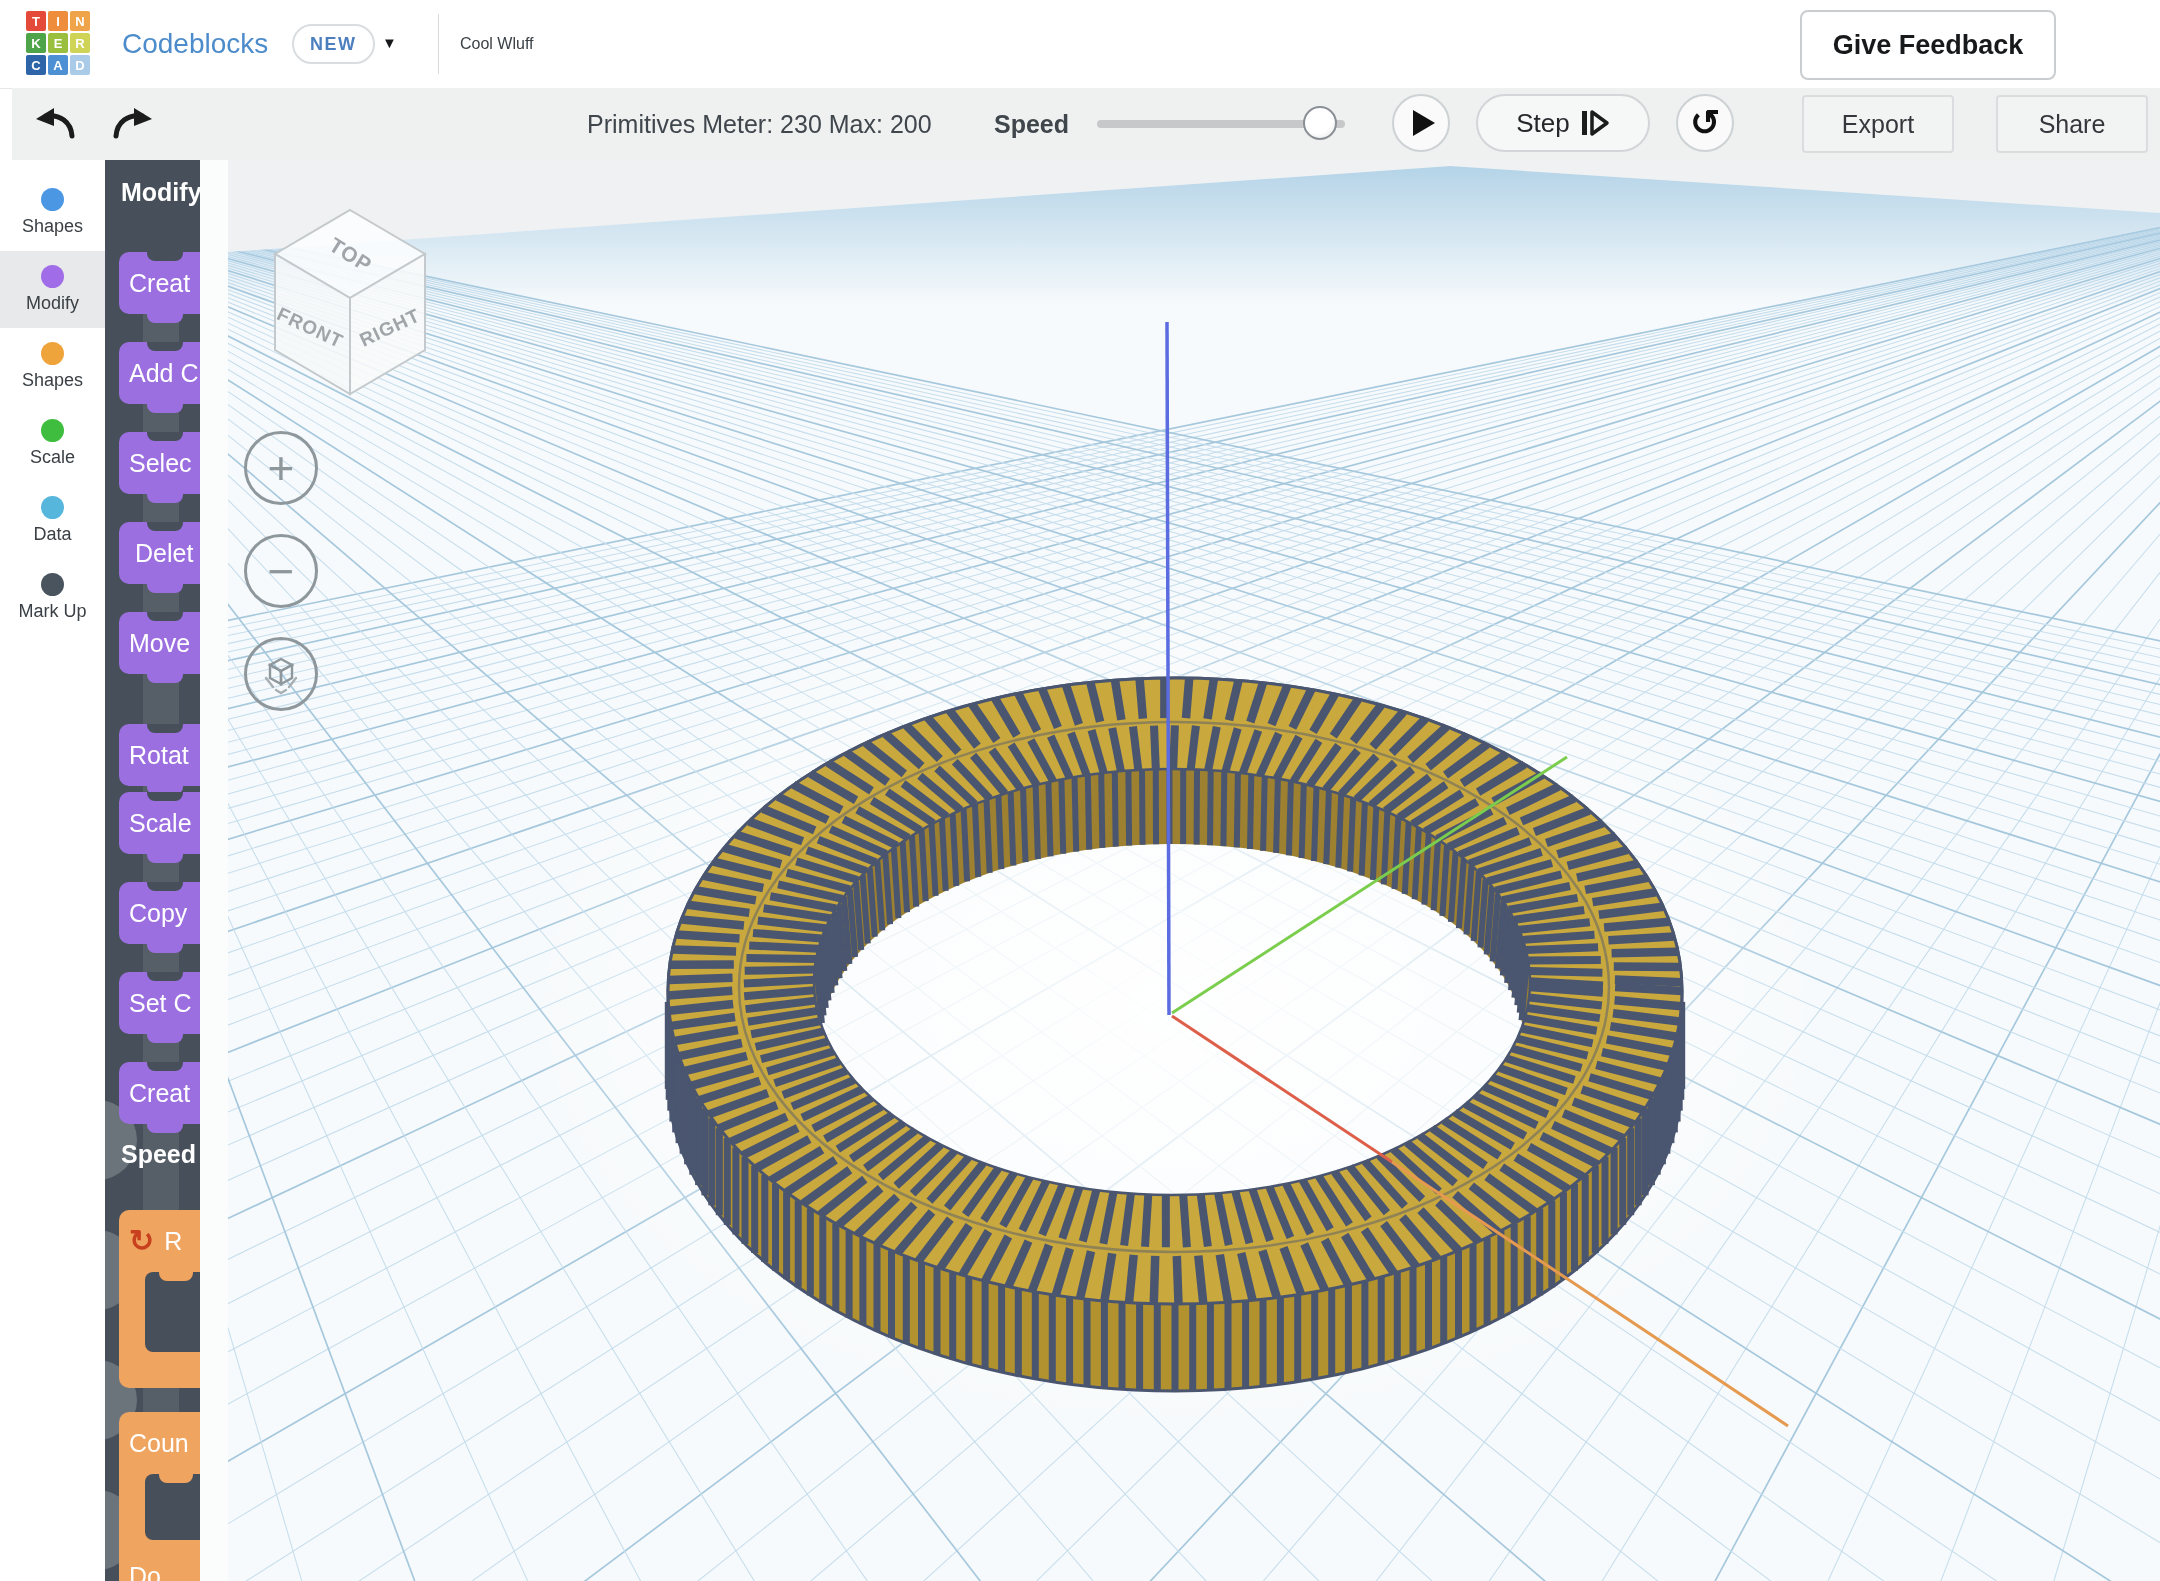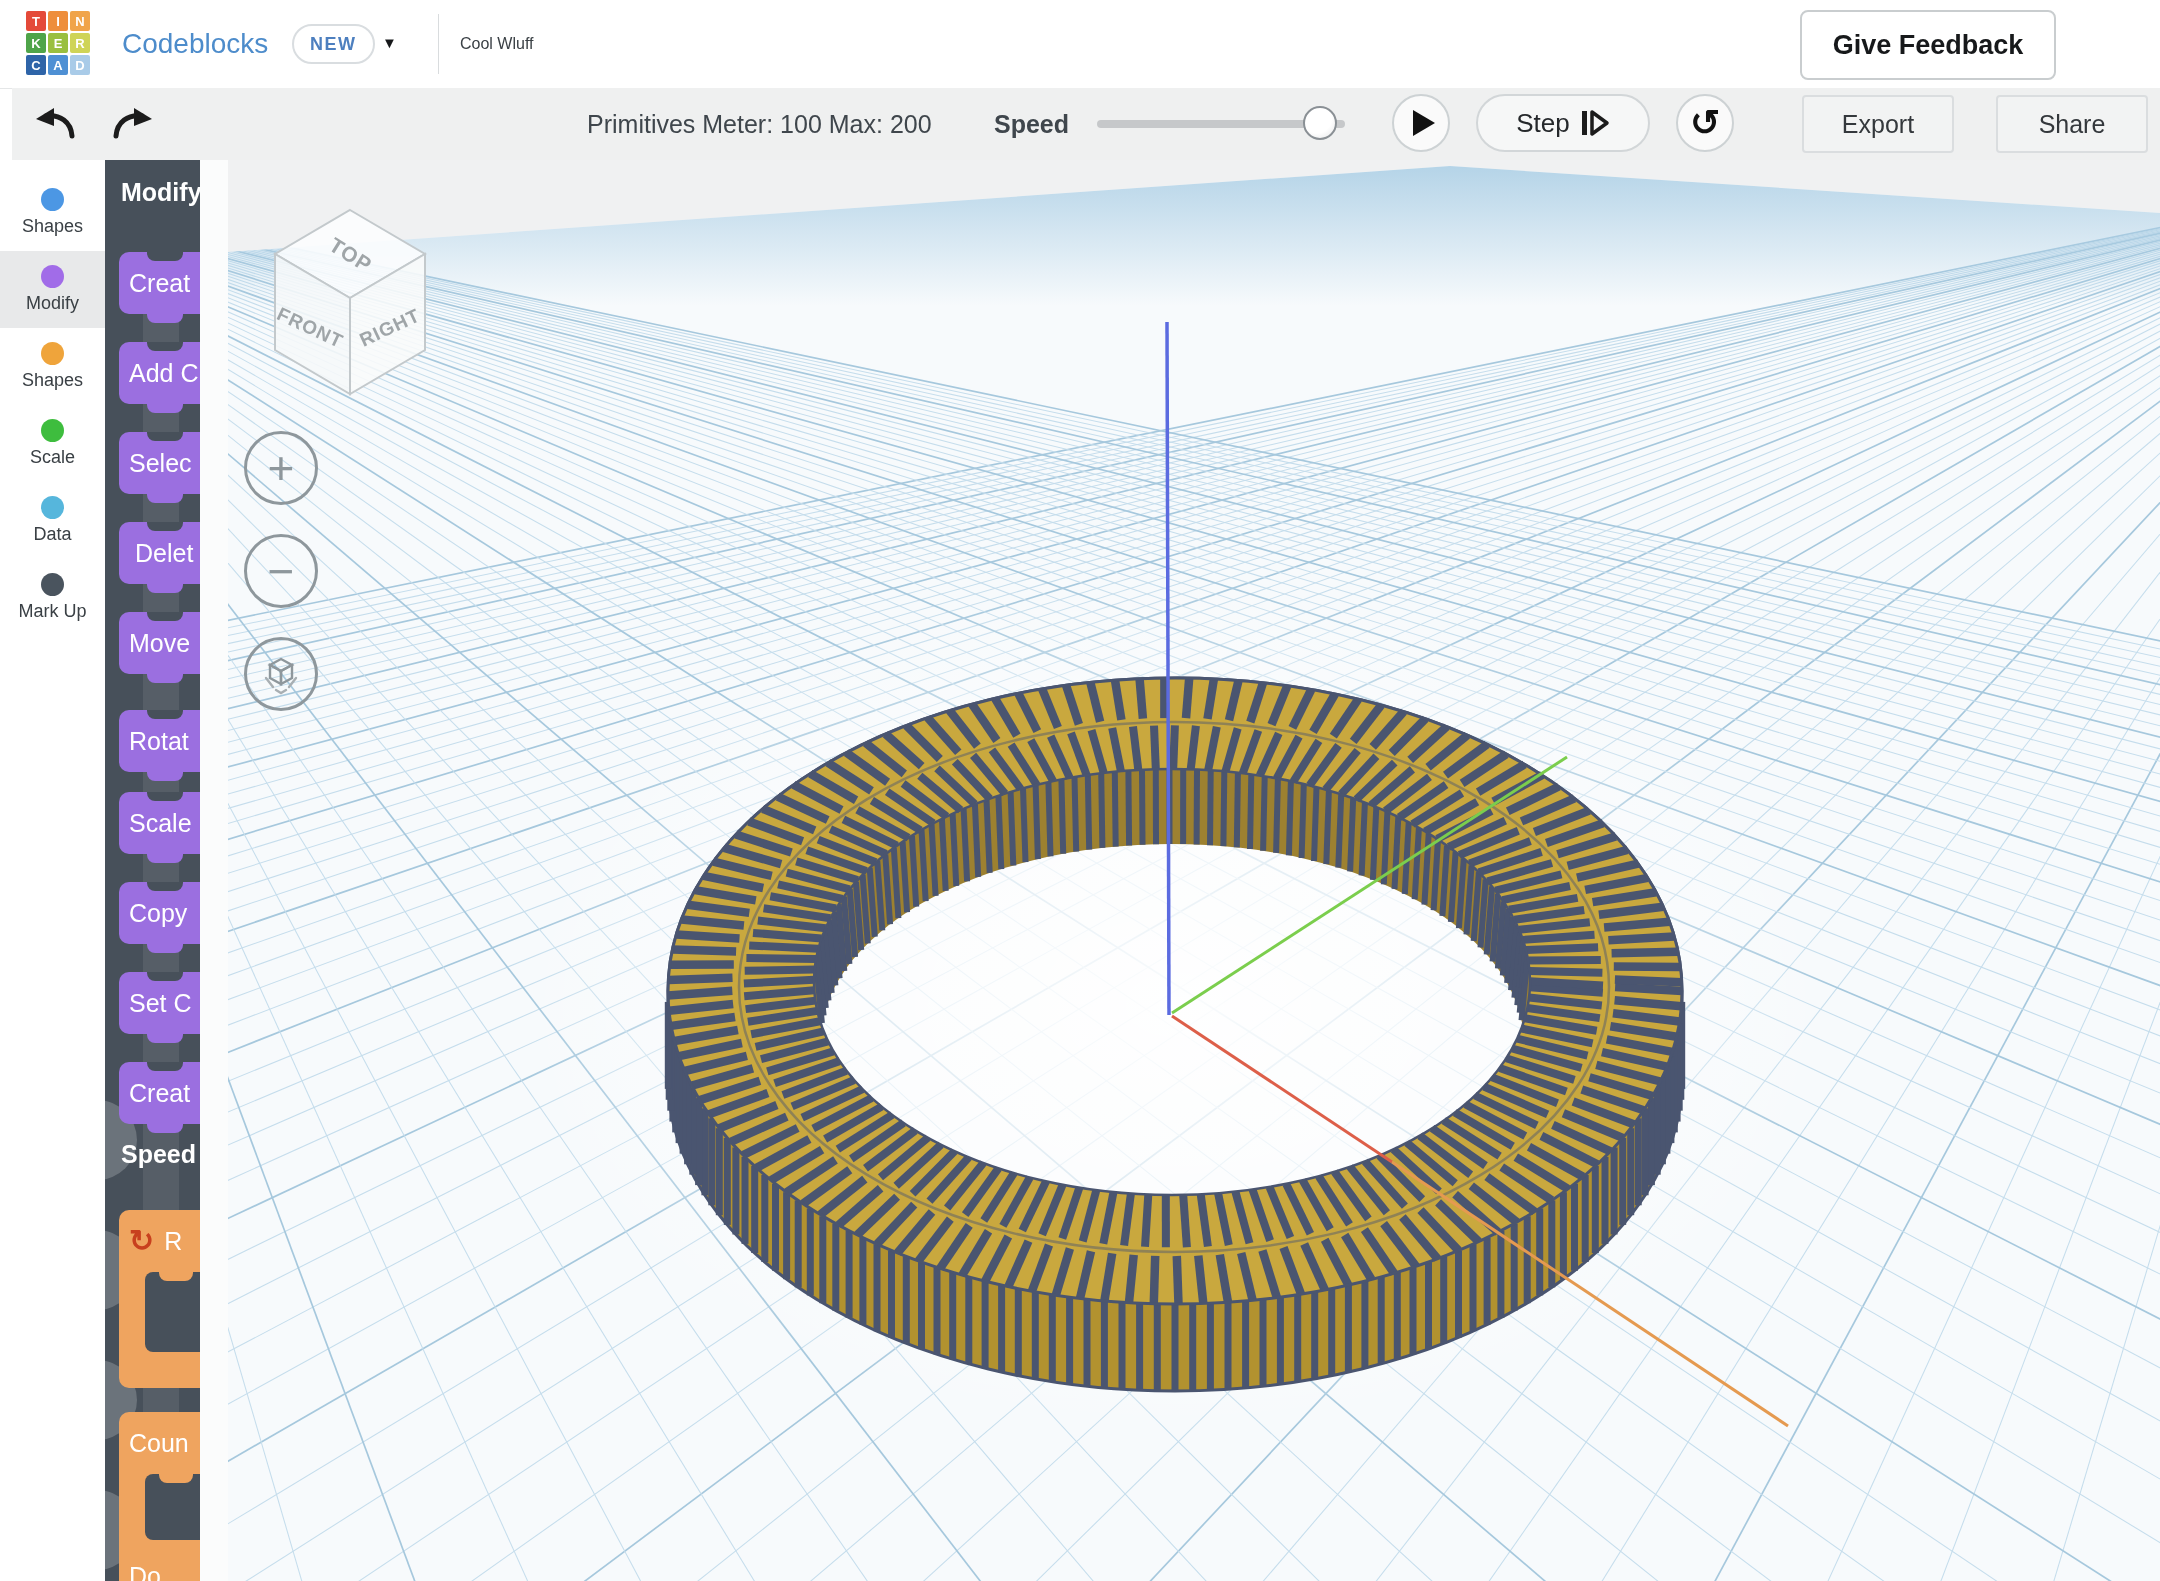--- a/index.html
+++ b/index.html
@@ -102,21 +102,21 @@
         <polygon points="4,17 22,6 22,24" fill="#1c1c1c"></polygon>
       </svg>
     </div>
     <div class="tbtn redo">
       <svg width="48" height="44" viewBox="0 0 48 44">
         <path d="M8 34 C9 20 20 12 34 14" stroke="#1c1c1c" stroke-width="5" fill="none" stroke-linecap="round"></path>
         <polygon points="44,17 26,6 26,24" fill="#1c1c1c"></polygon>
       </svg>
     </div>
 
-    <div class="tb-text prim"><span>Primitives Meter: </span><span>100</span><span> Max: </span><span>200</span></div>
+    <div class="tb-text prim"><span>Primitives Meter: </span><span>230</span><span> Max: </span><span>200</span></div>
     <div class="tb-text speed">Speed</div>
 
     <div class="slider">
       <div class="knob" style="left:206px;"></div>
     </div>
 
     <div class="circlebtn play">
         <div class="tri"></div>
       </div>
 
@@ -190,21 +190,21 @@
     <div class="pblock purple" style="top:362px;padding-left:16px;">
         <span class="notch"></span>
         <span>Delet</span>
         <span class="bump"></span>
       </div>
     <div class="pblock purple" style="top:452px;">
         <span class="notch"></span>
         <span>Move</span>
         <span class="bump"></span>
       </div>
-    <div class="pblock purple" style="top:550px;text-align:right;">
+    <div class="pblock purple" style="top:564px;text-align:right;">
         <span class="notch"></span>
         <span>Rotat</span>
         <span class="bump"></span>
       </div>
     <div class="pblock purple" style="top:632px;">
         <span class="notch"></span>
         <span>Scale</span>
         <span class="bump"></span>
       </div>
     <div class="pblock purple" style="top:722px;">

